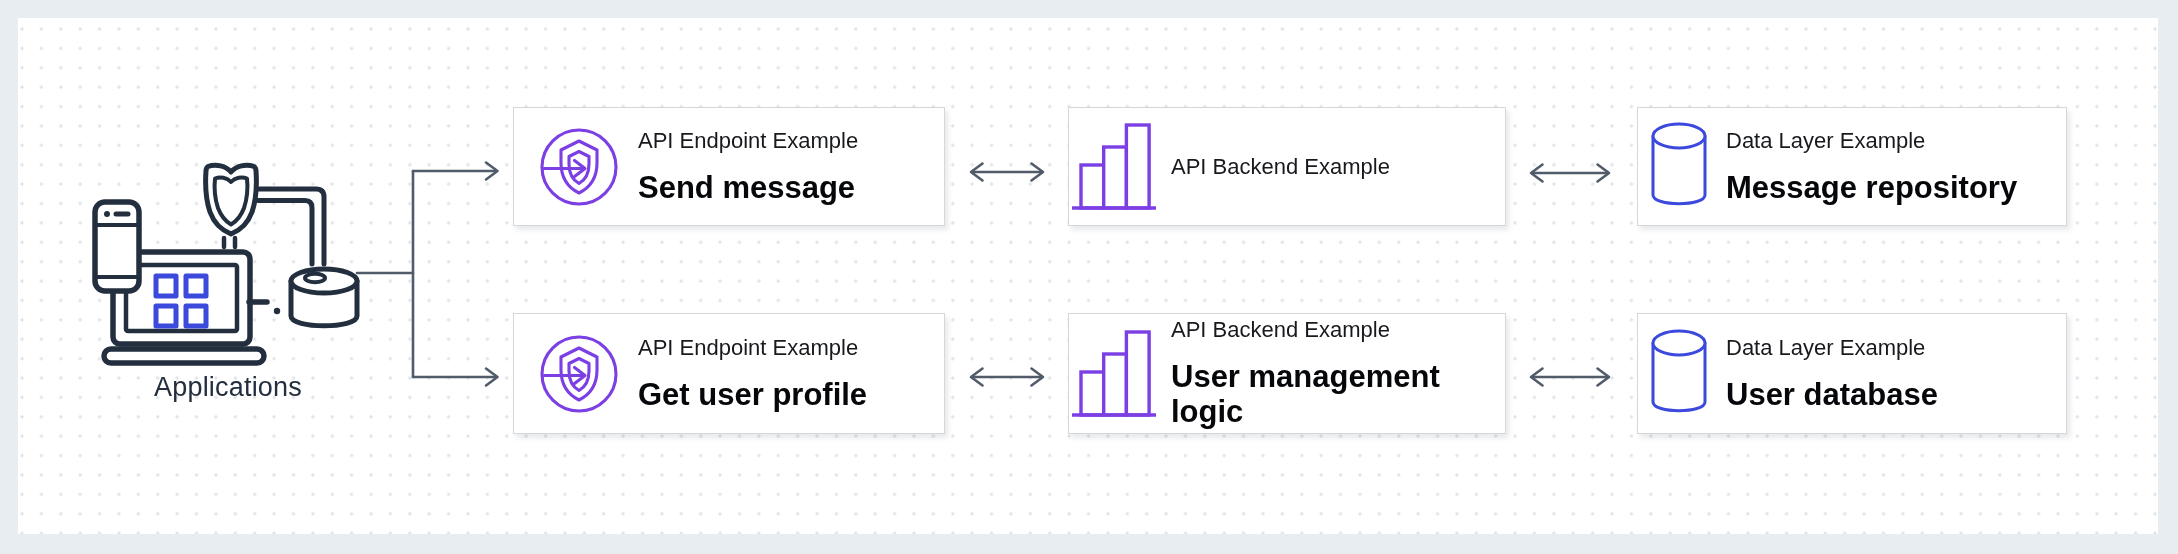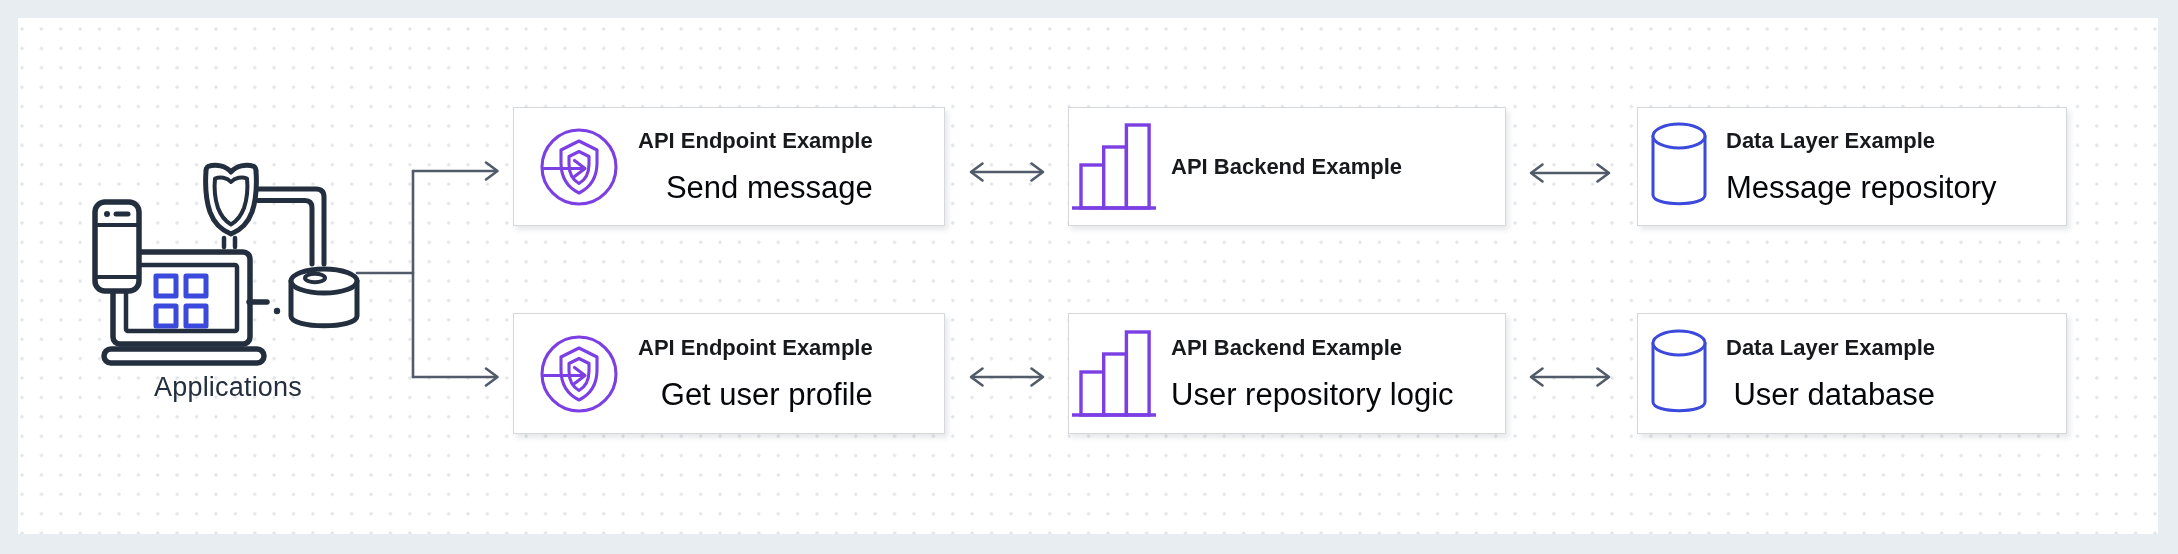--- a/index.html
+++ b/index.html
@@ -21,22 +21,22 @@
   .bluestroke{stroke:var(--blue,#3b49dc);fill:#ffffff;stroke-linecap:round;stroke-linejoin:round;}
   .whitefill{fill:#ffffff;}
   .conn{stroke:var(--gray,#515b69);stroke-width:2.6;fill:none;stroke-linecap:round;stroke-linejoin:round;}
   .node{
     position:absolute;box-sizing:border-box;
     background:#ffffff;border:1px solid var(--box-border,#d5d8da);
     box-shadow:3px 4px 5px rgba(31,41,55,0.10);
     display:flex;align-items:center;
   }
   .node .txt{display:flex;flex-direction:column;justify-content:center;}
-  .node-title{font-size:22px;line-height:1.18;color:#17191d;font-weight:700;}
-  .node-subtitle{font-size:31px;line-height:1.12;color:#05070a;font-weight:400;margin-top:17px;text-align:right;}
+  .node-title{font-size:22px;line-height:1.18;color:#17191d;font-weight:400;}
+  .node-subtitle{font-size:31px;line-height:1.12;color:#05070a;font-weight:700;margin-top:17px;}
   .icon-svg{flex:0 0 auto;}
   .icon-endpoint{stroke:var(--purple,#7b3fe4);fill:none;stroke-width:3.1;stroke-linecap:round;stroke-linejoin:round;}
   .icon-backend{stroke:var(--purple,#7b3fe4);fill:#ffffff;stroke-width:3.4;stroke-linecap:square;stroke-linejoin:miter;}
   .icon-db{stroke:var(--blue,#3b49dc);fill:#ffffff;stroke-width:3;stroke-linecap:round;stroke-linejoin:round;}
   .apps-label{
     position:absolute;left:103px;top:372px;width:250px;text-align:center;
     font-size:27px;font-weight:400;color:var(--navy,#232f3e);letter-spacing:0.2px;
   }
   
   .c1{left:513px;width:432px;padding-left:25px;}  .c1 .txt{margin-left:19px;}
@@ -188,21 +188,21 @@
     <div class="node-subtitle">Get user profile</div>
   </div>
 </div>
 
 <div class="node c2 r2">
   <svg class="icon-svg icon-backend" width="84" height="90">
       <use href="#sym-backend"></use>
     </svg>
   <div class="txt">
     <div class="node-title">API Backend Example</div>
-    <div class="node-subtitle">User repository logic</div>
+    <div class="node-subtitle">User management logic</div>
   </div>
 </div>
 
 <div class="node c3 r2">
   <svg class="icon-svg icon-db" width="58" height="92">
       <use href="#sym-database"></use>
     </svg>
   <div class="txt">
     <div class="node-title">Data Layer Example</div>
     <div class="node-subtitle">User database</div>

